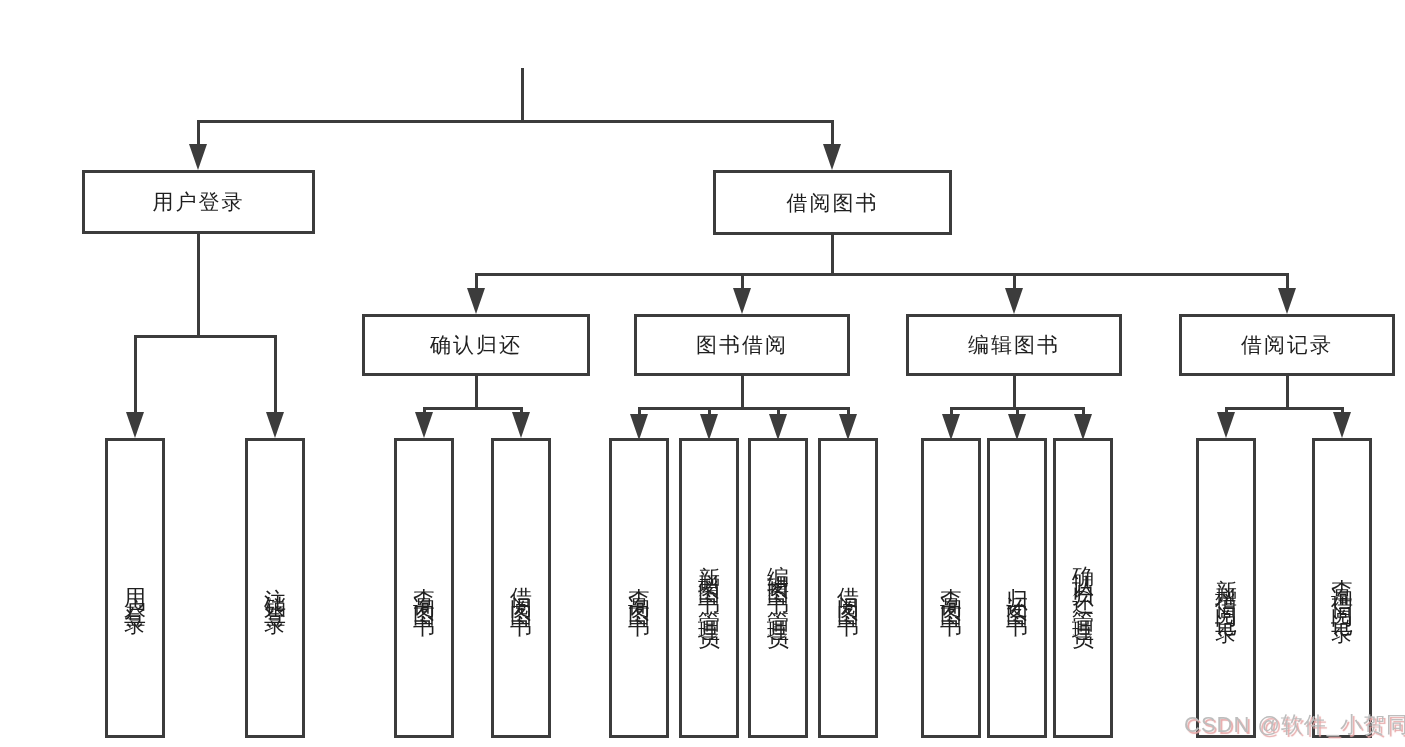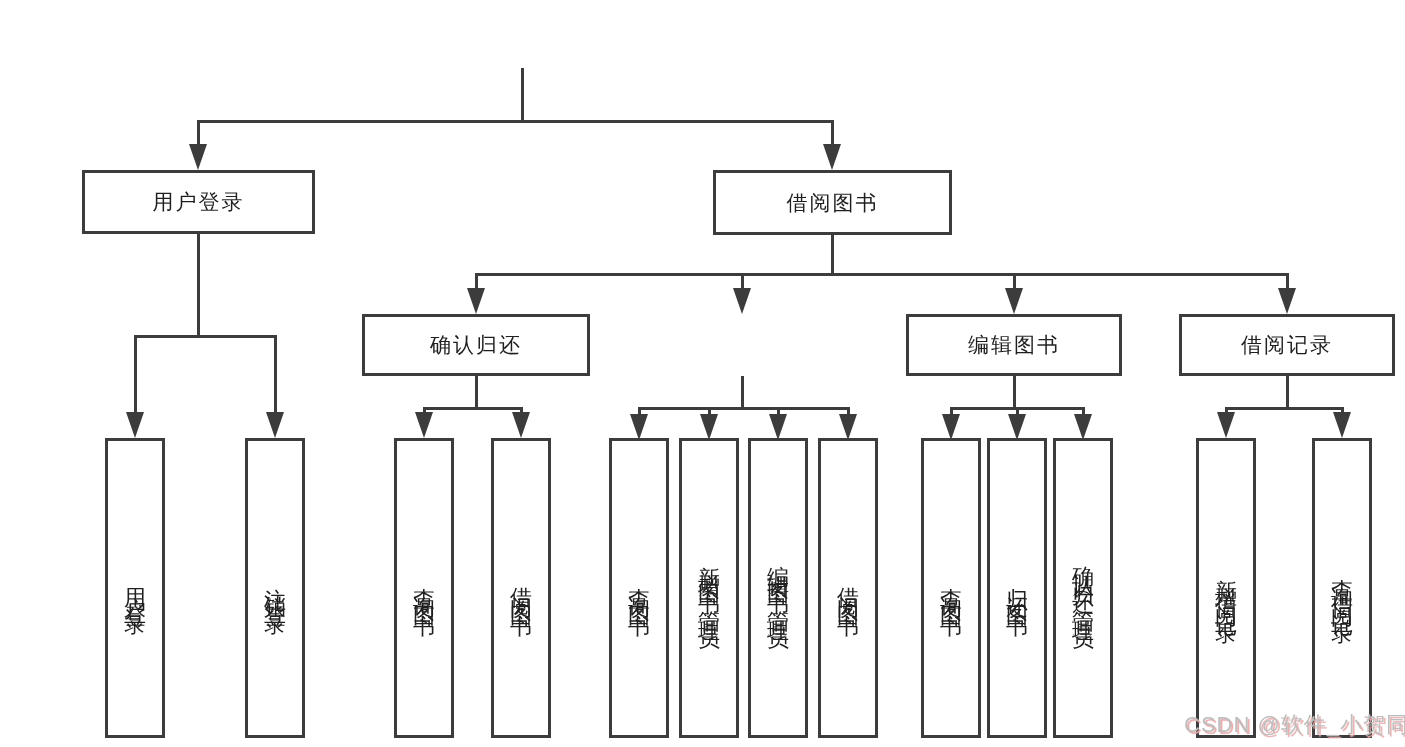--- a/index.html
+++ b/index.html
@@ -124,20 +124,23 @@
   <div class="node hbox" style="left:82px;top:170px;width:233px;height:64px;">
     <span>用户登录</span>
   </div>
   <div class="node hbox" style="left:713px;top:170px;width:239px;height:65px;">
     <span>借阅图书</span>
   </div>
 
   <div class="node hbox" style="left:362px;top:314px;width:228px;height:62px;">
     <span>确认归还</span>
   </div>
+  <div class="node hbox" style="left:634px;top:314px;width:216px;height:62px;">
+    <span>图书借阅</span>
+  </div>
   <div class="node hbox" style="left:906px;top:314px;width:216px;height:62px;">
     <span>编辑图书</span>
   </div>
   <div class="node hbox" style="left:1179px;top:314px;width:216px;height:62px;">
     <span>借阅记录</span>
   </div>
 
   <div class="node leaf" style="left:105px;">
     <span class="vtext">用户登录</span>
   </div>

